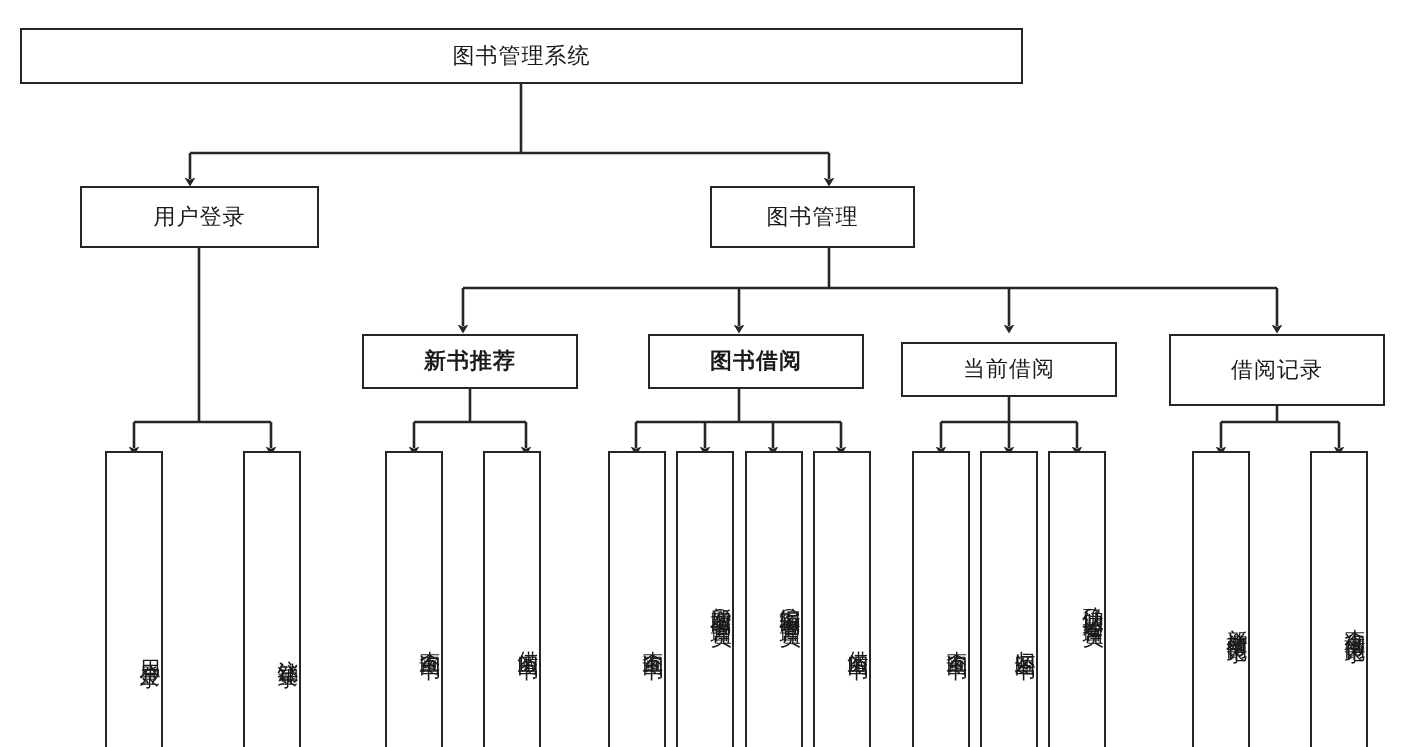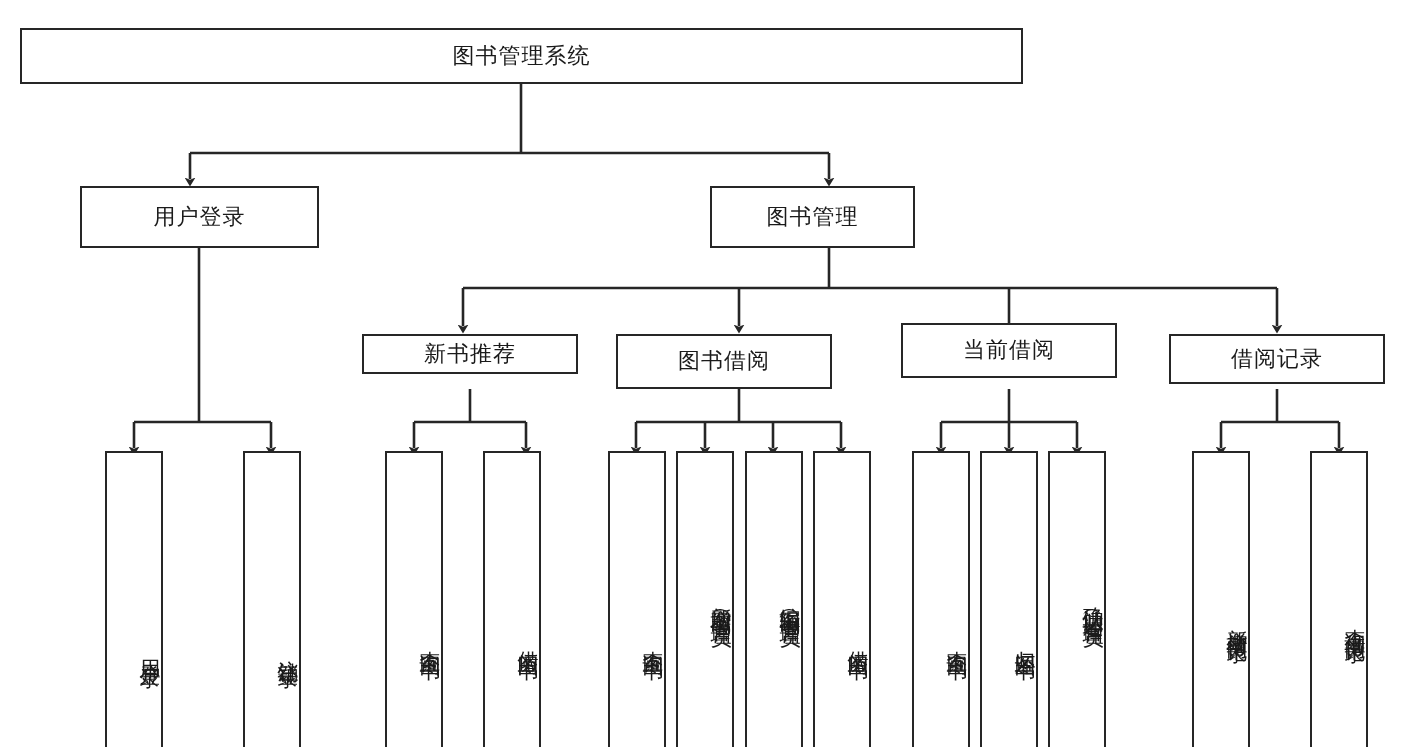--- a/index.html
+++ b/index.html
@@ -130,30 +130,30 @@
     <span class="lbl">图书管理系统</span>
   </div>
 
   <div class="node horiz" style="left:80px; top:170px; width:239px; height:62px;">
     <span class="lbl">用户登录</span>
   </div>
   <div class="node horiz" style="left:710px; top:170px; width:205px; height:62px;">
     <span class="lbl">图书管理</span>
   </div>
 
-  <div class="node horiz" style="left:362px; top:318px; width:216px; height:40px;">
+  <div class="node horiz" style="left:362px; top:318px; width:216px; height:55px;font-weight:bold;">
     <span class="lbl">新书推荐</span>
   </div>
-  <div class="node horiz" style="left:616px; top:318px; width:216px; height:55px;">
+  <div class="node horiz" style="left:648px; top:318px; width:216px; height:55px;font-weight:bold;">
     <span class="lbl">图书借阅</span>
   </div>
-  <div class="node horiz" style="left:901px; top:307px; width:216px; height:55px;font-family:Liberation Serif, serif;">
+  <div class="node horiz" style="left:901px; top:326px; width:216px; height:55px;font-family:Liberation Serif, serif;">
     <span class="lbl">当前借阅</span>
   </div>
-  <div class="node horiz" style="left:1169px; top:318px; width:216px; height:50px;">
+  <div class="node horiz" style="left:1169px; top:318px; width:216px; height:72px;">
     <span class="lbl">借阅记录</span>
   </div>
 
   <div class="node vert" style="left:105px; top:435px; width:58px; height:300px; padding-top:96px;">
     <span class="lbl">用户登录</span>
   </div>
   <div class="node vert" style="left:243px; top:435px; width:58px; height:300px; padding-top:96px;">
     <span class="lbl">注销登录</span>
   </div>
 

